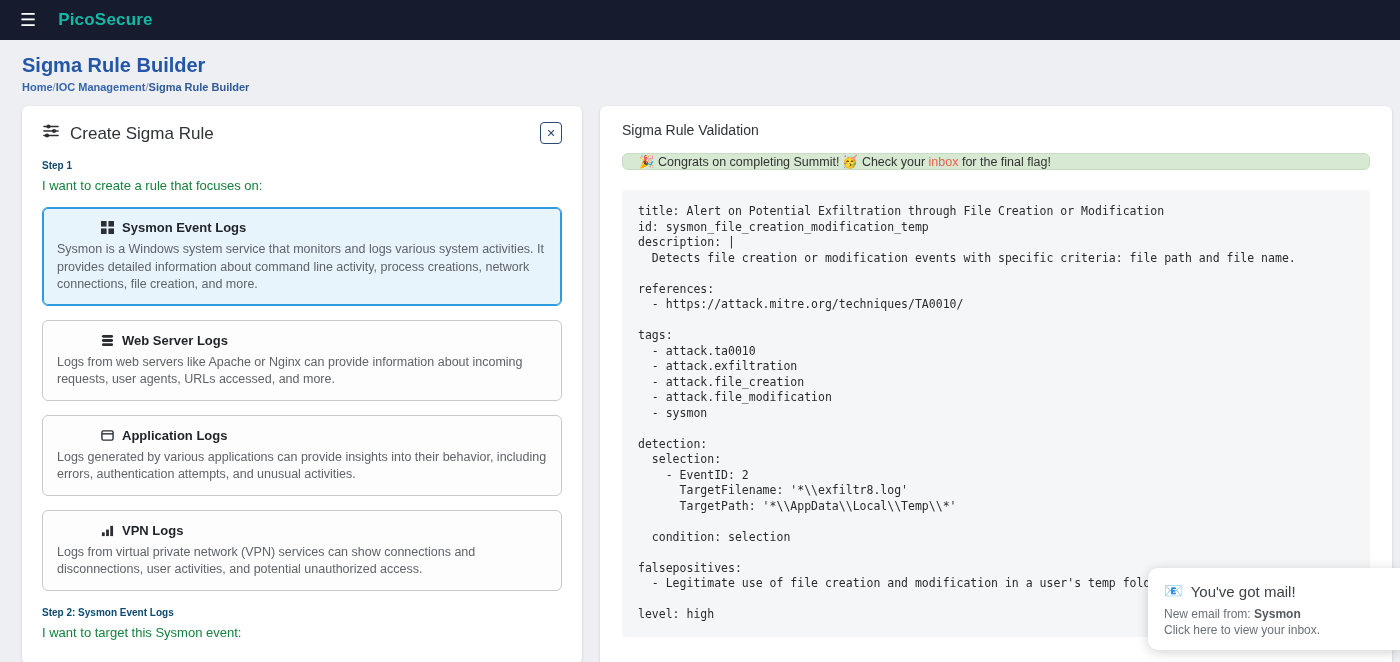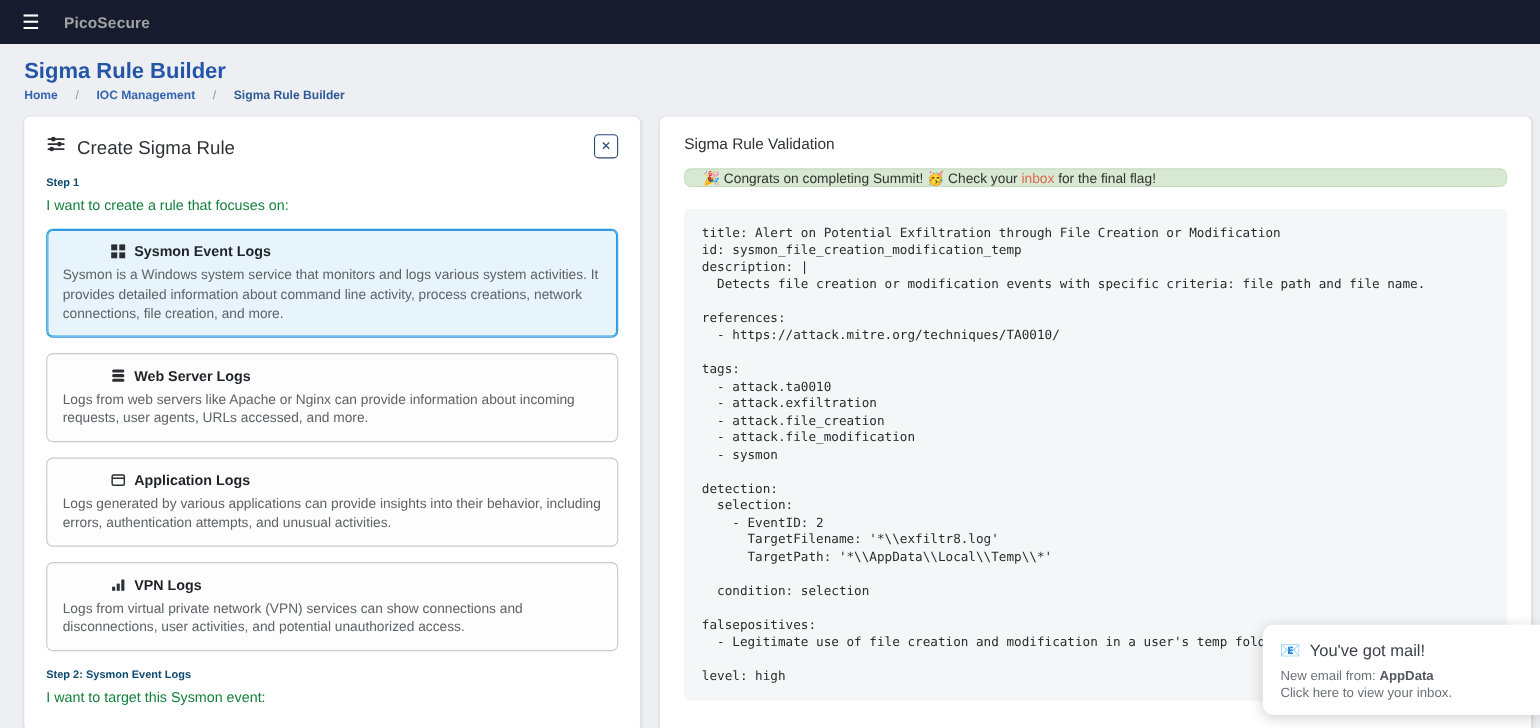--- a/index.html
+++ b/index.html
@@ -2,26 +2,26 @@
 <html><head>
 <meta charset="utf-8">
 <style>
   * { margin:0; padding:0; box-sizing:border-box; }
   html,body { width:1400px; height:662px; overflow:hidden; }
   body { font-family:"Liberation Sans","DejaVu Sans",sans-serif; background:#edeff3; }
 
   
   .navbar { height:40px; background:#161c2d; display:flex; align-items:center; padding:0 14px; gap:16px; }
   .menu-btn { color:#ffffff; font-size:18px; background:none; border:none; cursor:pointer; line-height:1; padding:2px 6px; }
-  .brand { color:#a3a3a3; font-size:14px; font-weight:bold; letter-spacing:.2px; cursor:pointer; }
+  .brand { color:#14b8a6; font-size:17px; font-weight:bold; letter-spacing:.2px; cursor:pointer; }
 
   
   .page { padding:14px 8px 0 22px; }
   .page-title { color:#2456a8; font-size:20px; font-weight:bold; }
-  .breadcrumb { margin-top:4px; font-size:11px; font-weight:bold; display:flex; gap:16px; align-items:center; }
+  .breadcrumb { margin-top:4px; font-size:11px; font-weight:bold; display:flex; gap:0; align-items:center; }
   .breadcrumb a { color:#3566ad; text-decoration:none; cursor:pointer; }
   .breadcrumb .sep { color:#8a93a0; font-weight:normal; }
   .breadcrumb .current { color:#2f5a95; }
 
   
   .content { display:flex; gap:18px; margin-top:13px; align-items:flex-start; }
   .card { background:#ffffff; border-radius:6px; box-shadow:0 1px 3px rgba(0,0,0,.14); }
   .builder-card { width:560px; padding:16px 20px 24px 20px; flex:0 0 560px; }
   .validation-card { flex:1; padding:16px 22px 22px 22px; min-height:566px; }
 
@@ -192,15 +192,15 @@
     </section>
 
   </div>
 </div>
 
 <div class="toast">
   <div class="toast-title">
     <span class="toast-icon">📧</span>
     <span>You've got mail!</span>
   </div>
-  <div class="toast-line"><span>New email from: </span><span class="toast-sender">AppData</span></div>
+  <div class="toast-line"><span>New email from: </span><span class="toast-sender">Sysmon</span></div>
   <div class="toast-link">Click here to view your inbox.</div>
 </div>
 
 </body></html>

